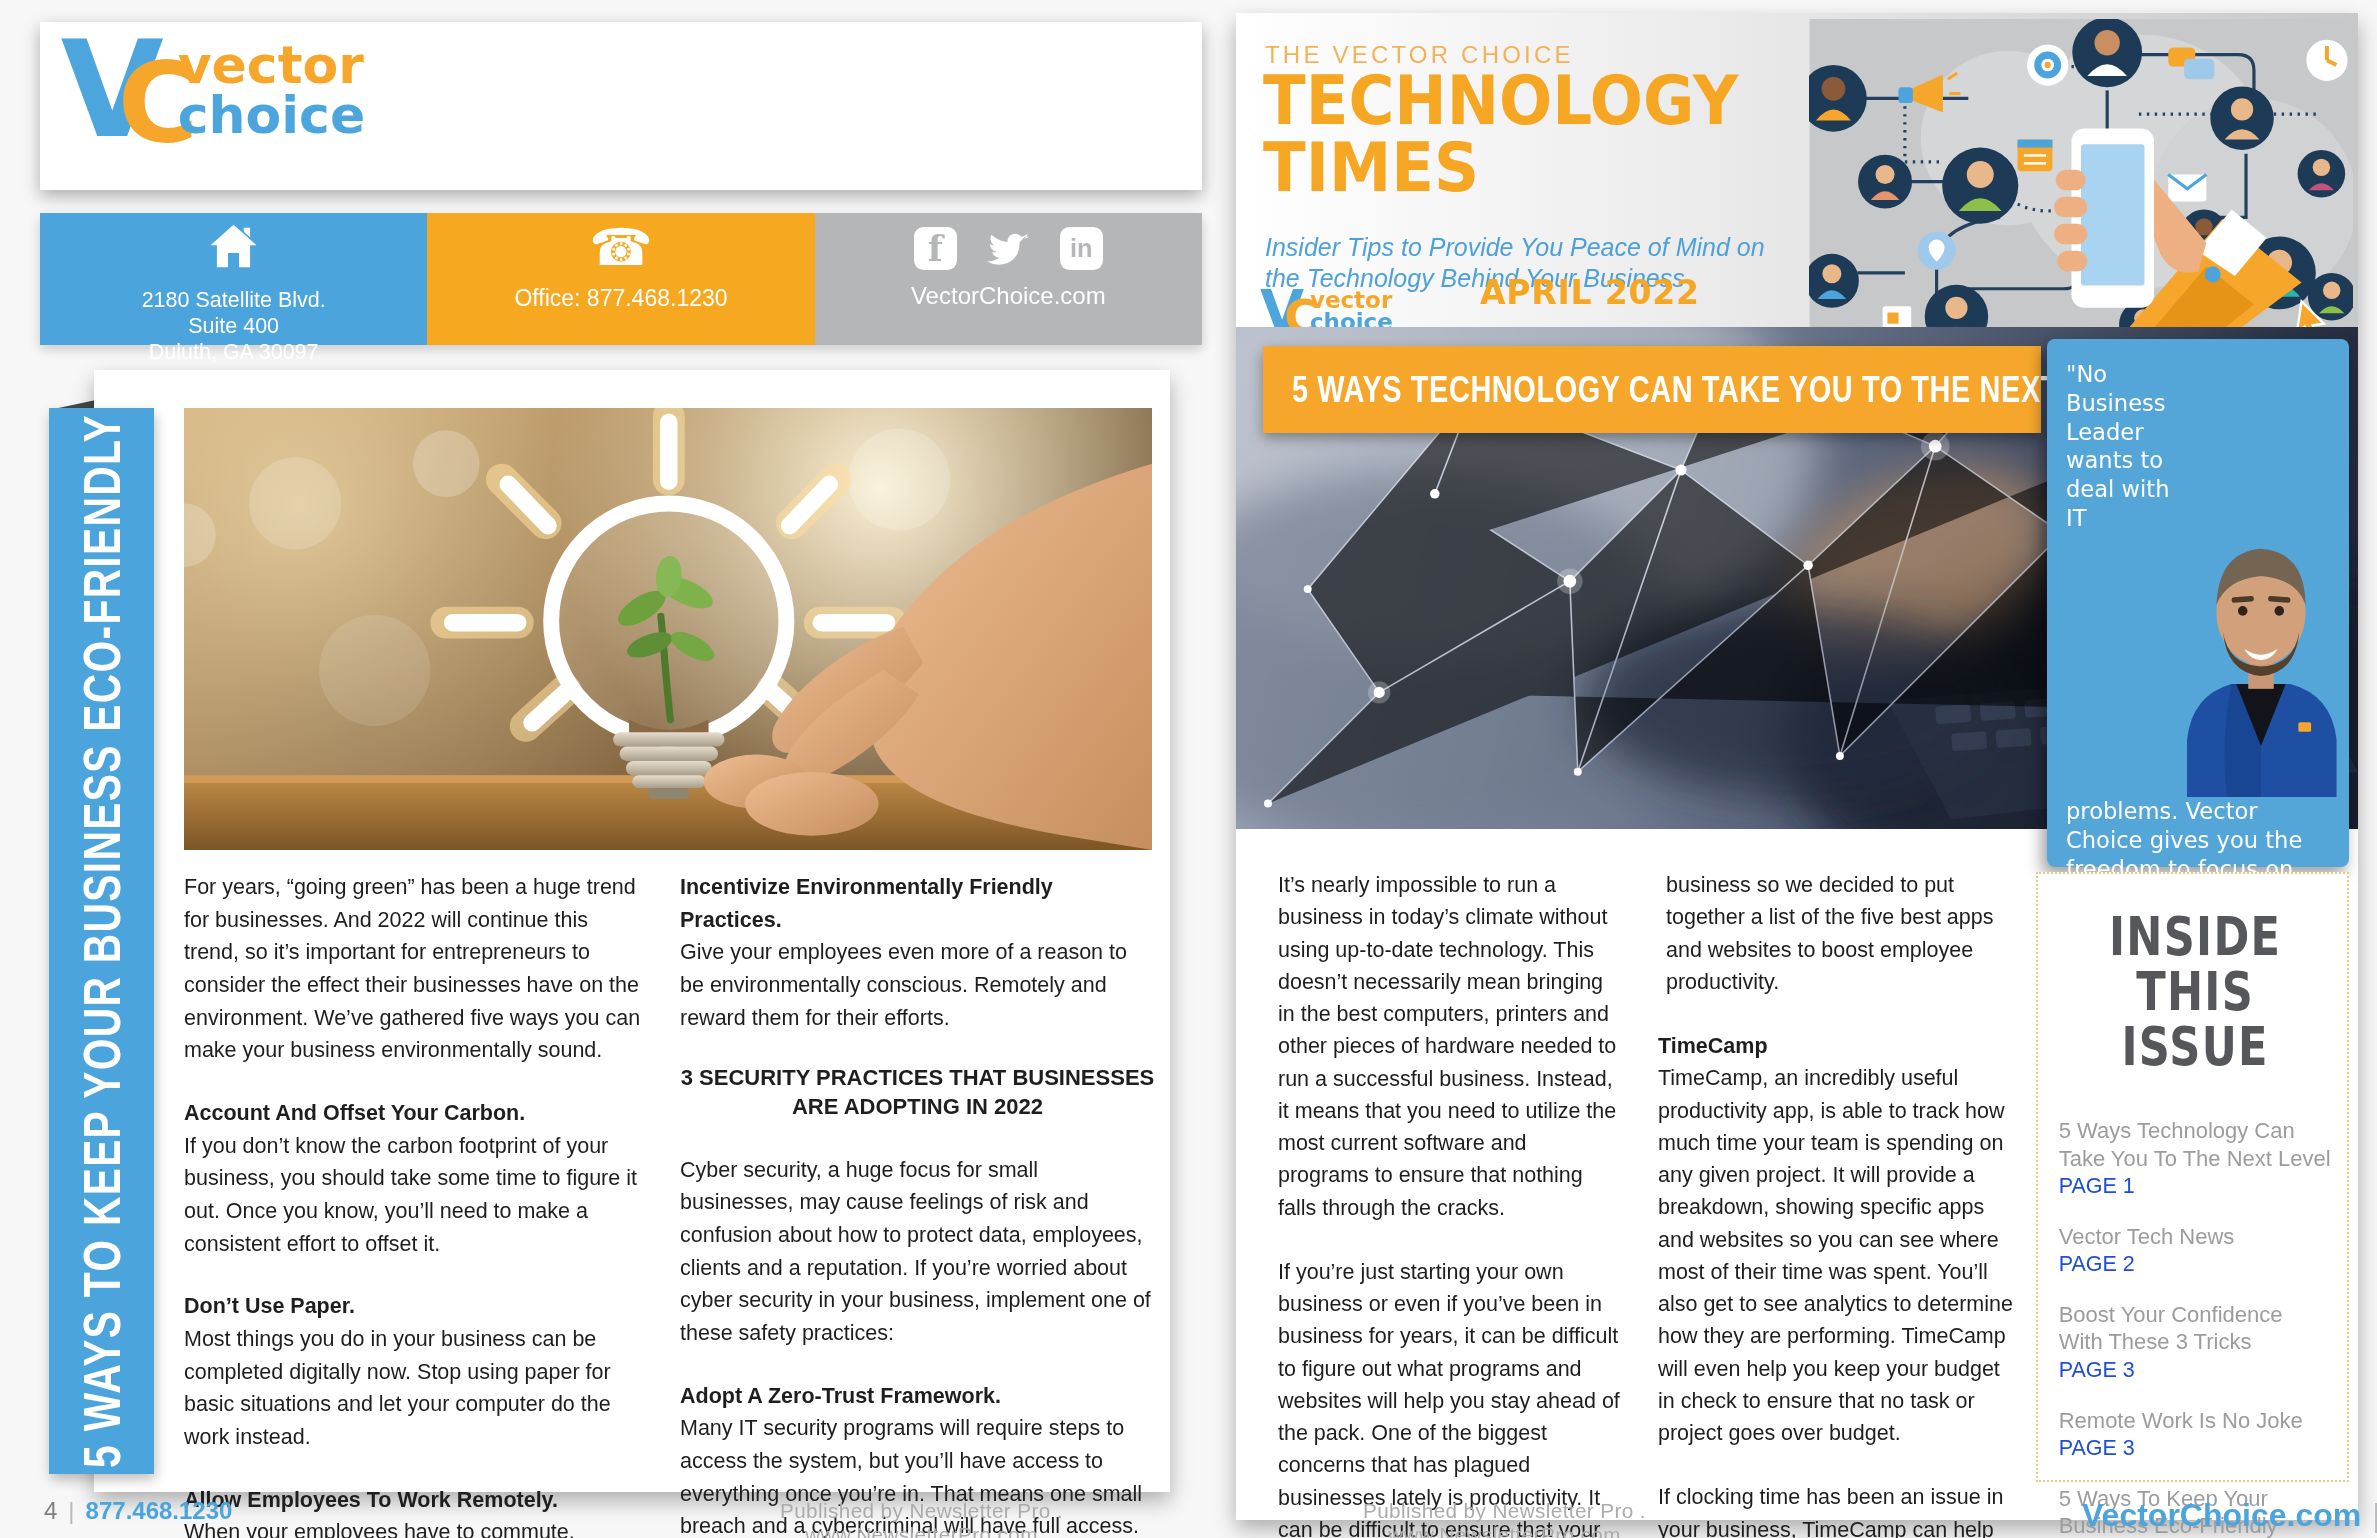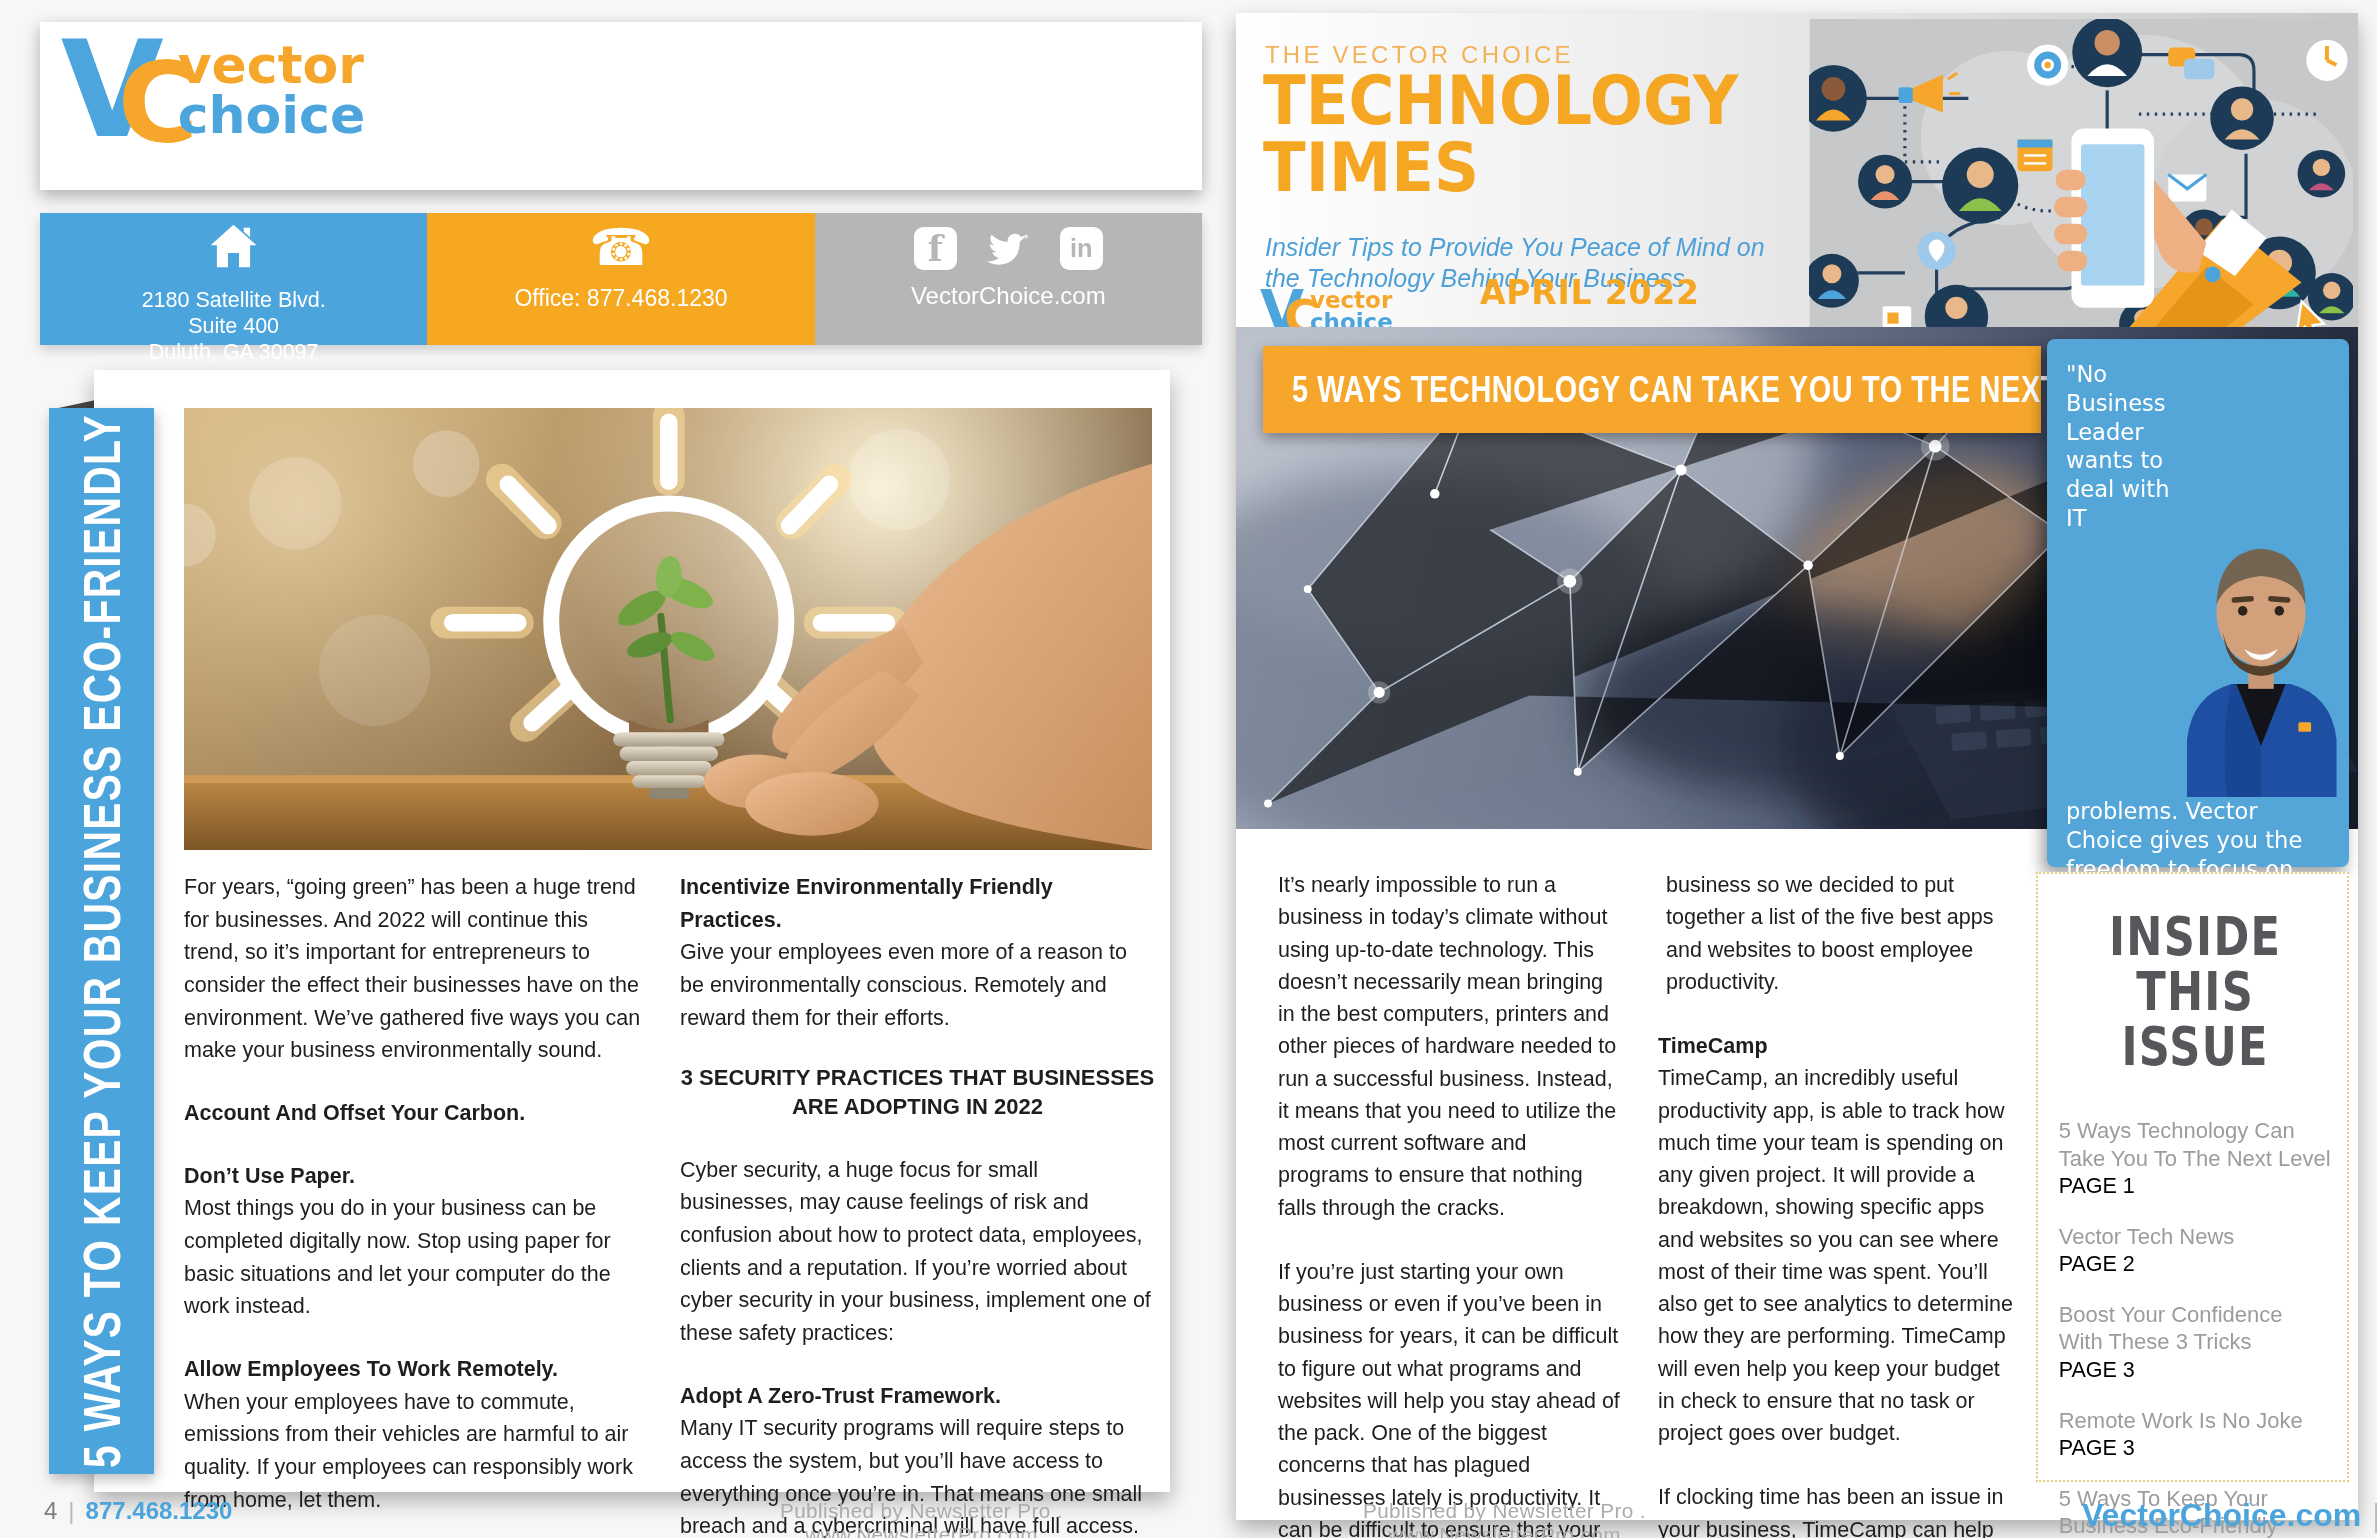--- a/index.html
+++ b/index.html
@@ -116,21 +116,21 @@
   .rcol h4{margin:0;font-size:21.5px;}
   .rcol .tc p{margin:0 0 32px;}
 
   .toc{left:2036px;top:872px;width:313px;height:610px;background:#fff;border:2.4px dotted #E6CB80;
        box-sizing:border-box;padding:35px 16px 0 20.7px;}
   .toc-title{text-align:center;color:#56575B;font-weight:bold;font-size:54px;line-height:1.02;
              font-family:"DejaVu Sans",sans-serif;transform:scaleX(.8);transform-origin:center top;letter-spacing:1.6px;}
   .toc-items{margin-top:43px;}
   .toc-item{margin-bottom:24px;}
   .toc-item-title{color:#9B9C9E;font-size:22px;line-height:1.25;}
-  .toc-page{color:#000000;font-size:21.5px;margin-top:1.6px;}
+  .toc-page{color:#1d4ed8;font-size:21.5px;margin-top:1.6px;}
 
   .published-right{left:1282px;top:1499px;width:445px;text-align:center;}
   .site-right{left:2082px;top:1497px;width:270px;text-align:left;font-size:32px;color:#8a8a8c;}
   .site-right .site{color:#4BA4DB;font-weight:bold;}
   .site-right .sep{color:#b9b9bb;margin:0 11px;font-weight:300;}
 </style>
 </head>
 <body>
 
 <div class="canvas">
@@ -255,20 +255,21 @@
 
       <ellipse cx="720" cy="470" rx="66" ry="34" fill="url(#skin)"></ellipse>
       <ellipse cx="790" cy="498" rx="84" ry="40" fill="url(#skin)"></ellipse>
     </svg>
   </div>
 
   <div class="abs lcol lcol1">
     <p>For years, “going green” has been a huge trend for businesses. And 2022 will continue this trend, so it’s important for entrepreneurs to consider the effect their businesses have on the environment. We’ve gathered five ways you can make your business environmentally sound.</p>
     <div class="sec">
         <h4>Account And Offset Your Carbon.</h4>
+        <p>If you don’t know the carbon footprint of your business, you should take some time to figure it out. Once you know, you’ll need to make a consistent effort to offset it.</p>
       </div>
     <div class="sec">
         <h4>Don’t Use Paper.</h4>
         <p>Most things you do in your business can be completed digitally now. Stop using paper for basic situations and let your computer do the work instead.</p>
       </div>
     <div class="sec">
         <h4>Allow Employees To Work Remotely.</h4>
         <p>When your employees have to commute, emissions from their vehicles are harmful to air quality. If your employees can responsibly work from home, let them.</p>
       </div>
 

